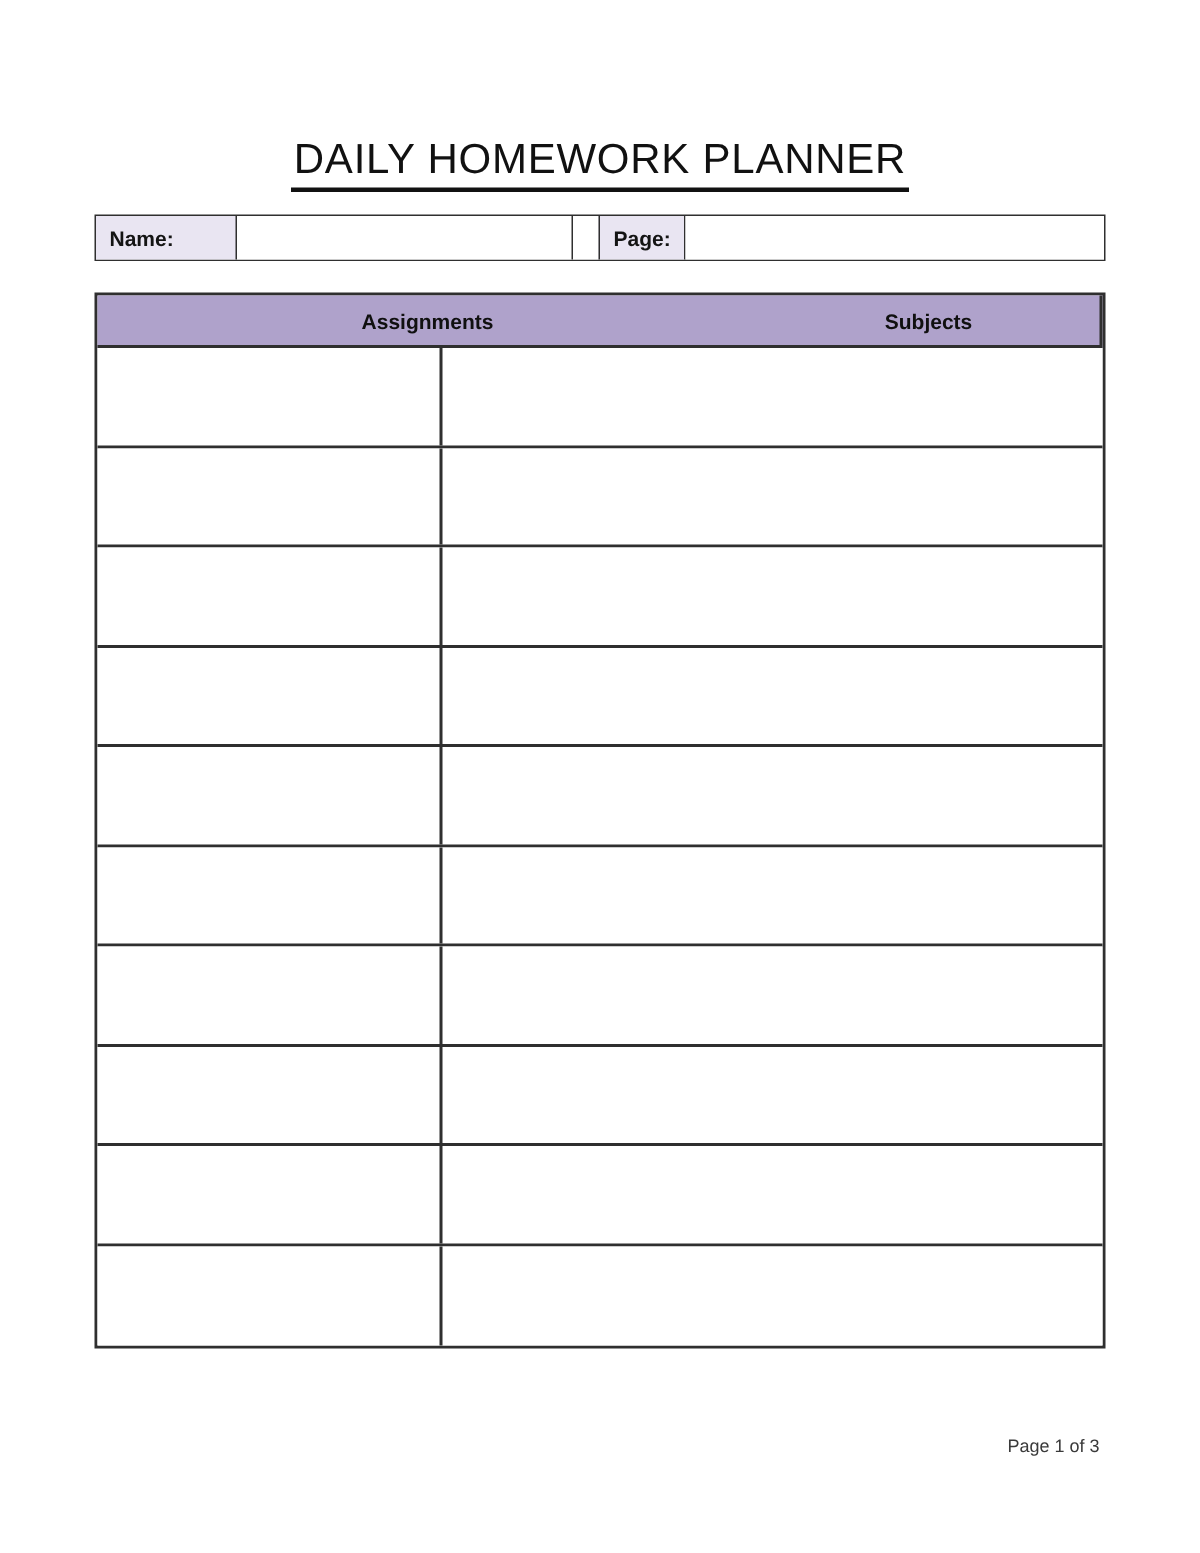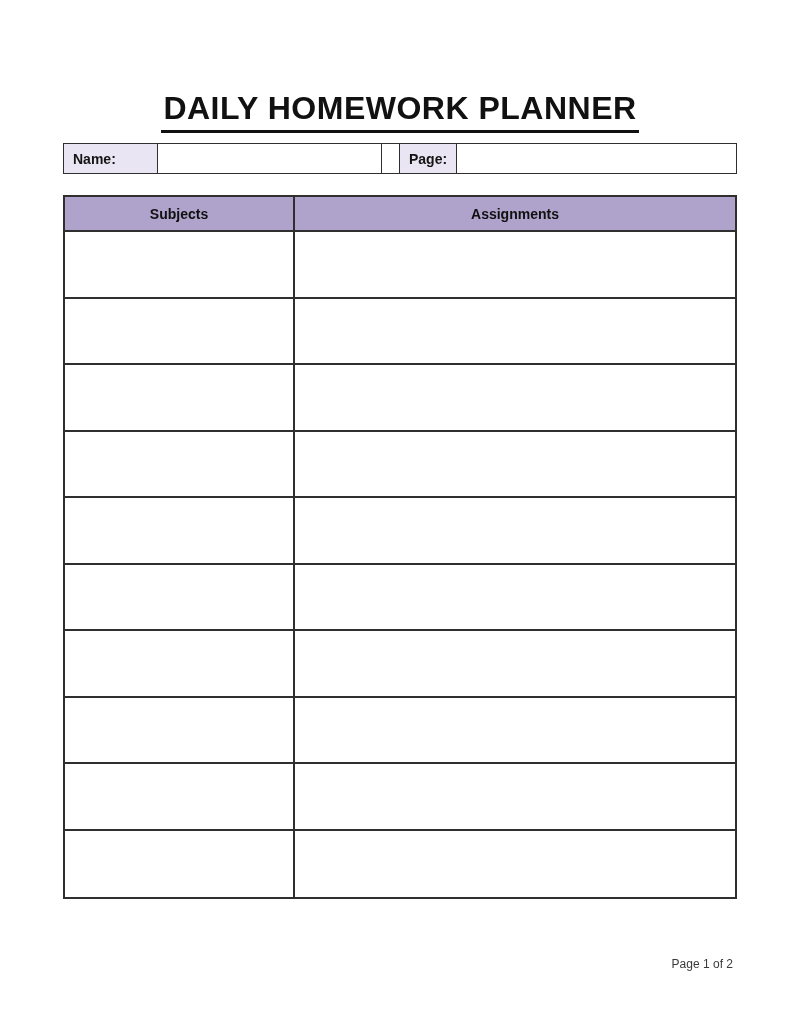--- a/index.html
+++ b/index.html
@@ -18,21 +18,21 @@
     color:var(--ink);
     overflow:hidden;
   }
   
   .title-wrap{
     position:absolute;top:90px;left:0;width:100%;
     text-align:center;
   }
   .title{
     display:inline-block;
-    font-size:32px;font-weight:bold;letter-spacing:0.5px;
+    font-size:28px;font-weight:normal;letter-spacing:0.5px;
     color:#111;
     border-bottom:3px solid #111;
     padding:0 2px 3px 2px;
   }
   
   .name-date-row{
     position:absolute;top:143px;left:63px;
     width:674px;height:31px;
     border:1px solid var(--border-dark);
     display:flex;align-items:stretch;
@@ -92,22 +92,22 @@
   <div class="name-date-row">
     <div class="field-label name-label">Name:</div>
     <div class="name-input"></div>
     <div class="nd-spacer"></div>
     <div class="field-label date-label">Page:</div>
     <div class="date-input"></div>
   </div>
 
   <div class="planner-table">
     <div class="header-row">
+      <div class="header-cell col-assignment">Assignments</div>
       <div class="header-cell col-subject">Subjects</div>
-      <div class="header-cell col-assignment">Assignments</div>
     </div>
     <div>
         <div class="data-row">
           <div class="cell col-subject"></div>
           <div class="cell col-assignment"></div>
         </div>
         <div class="data-row">
           <div class="cell col-subject"></div>
           <div class="cell col-assignment"></div>
         </div>
@@ -139,15 +139,15 @@
           <div class="cell col-subject"></div>
           <div class="cell col-assignment"></div>
         </div>
         <div class="data-row">
           <div class="cell col-subject"></div>
           <div class="cell col-assignment"></div>
         </div>
       </div>
   </div>
 
-  <div class="page-footer">Page 1 of 2</div>
+  <div class="page-footer">Page 1 of 3</div>
 
 </div>
 
 </body></html>

